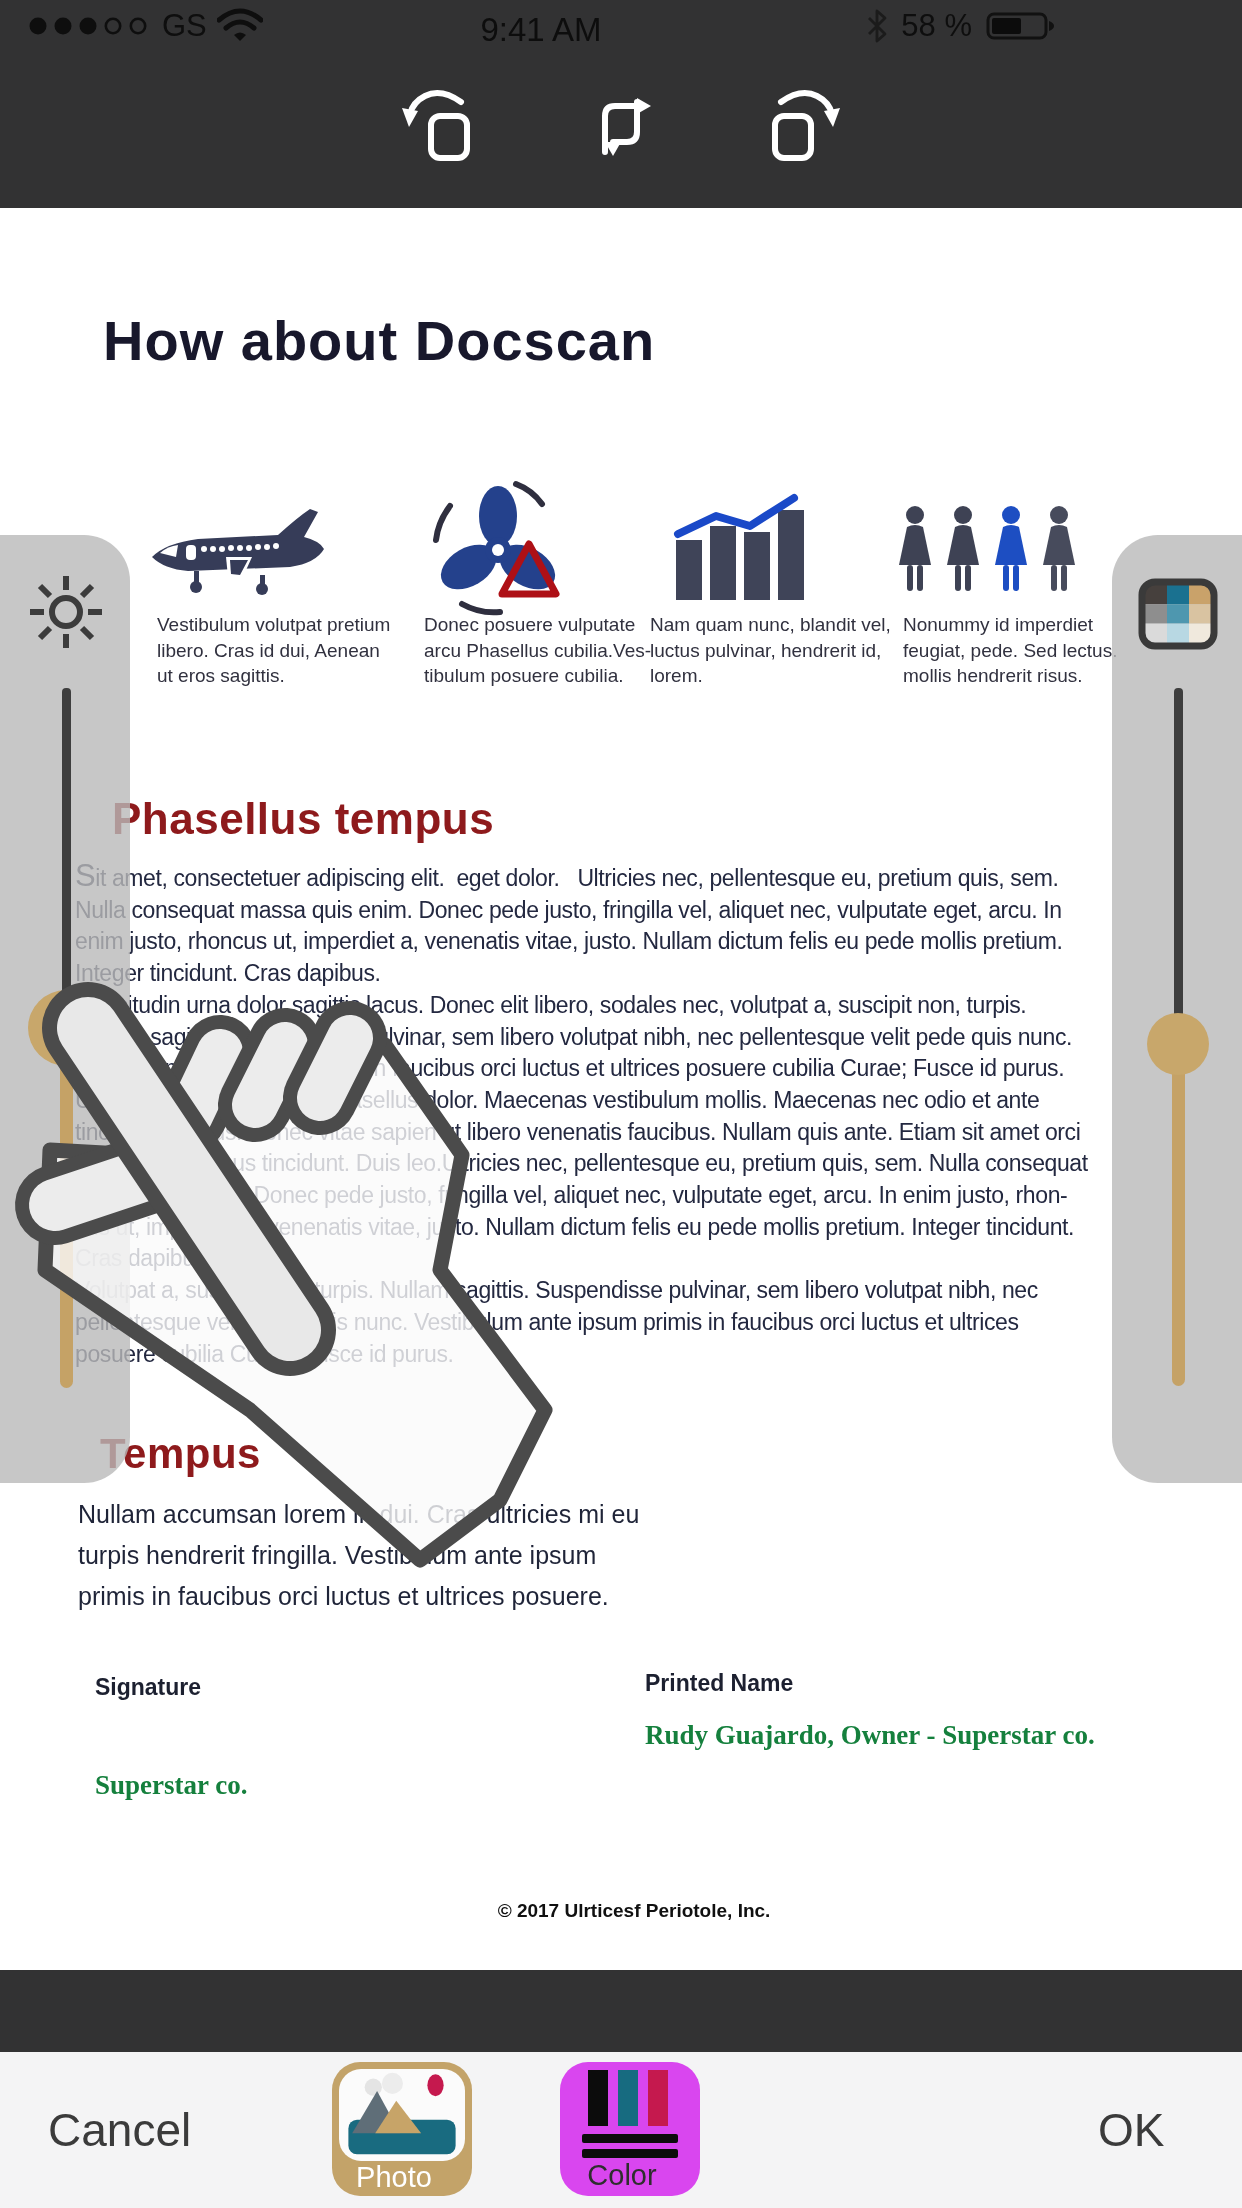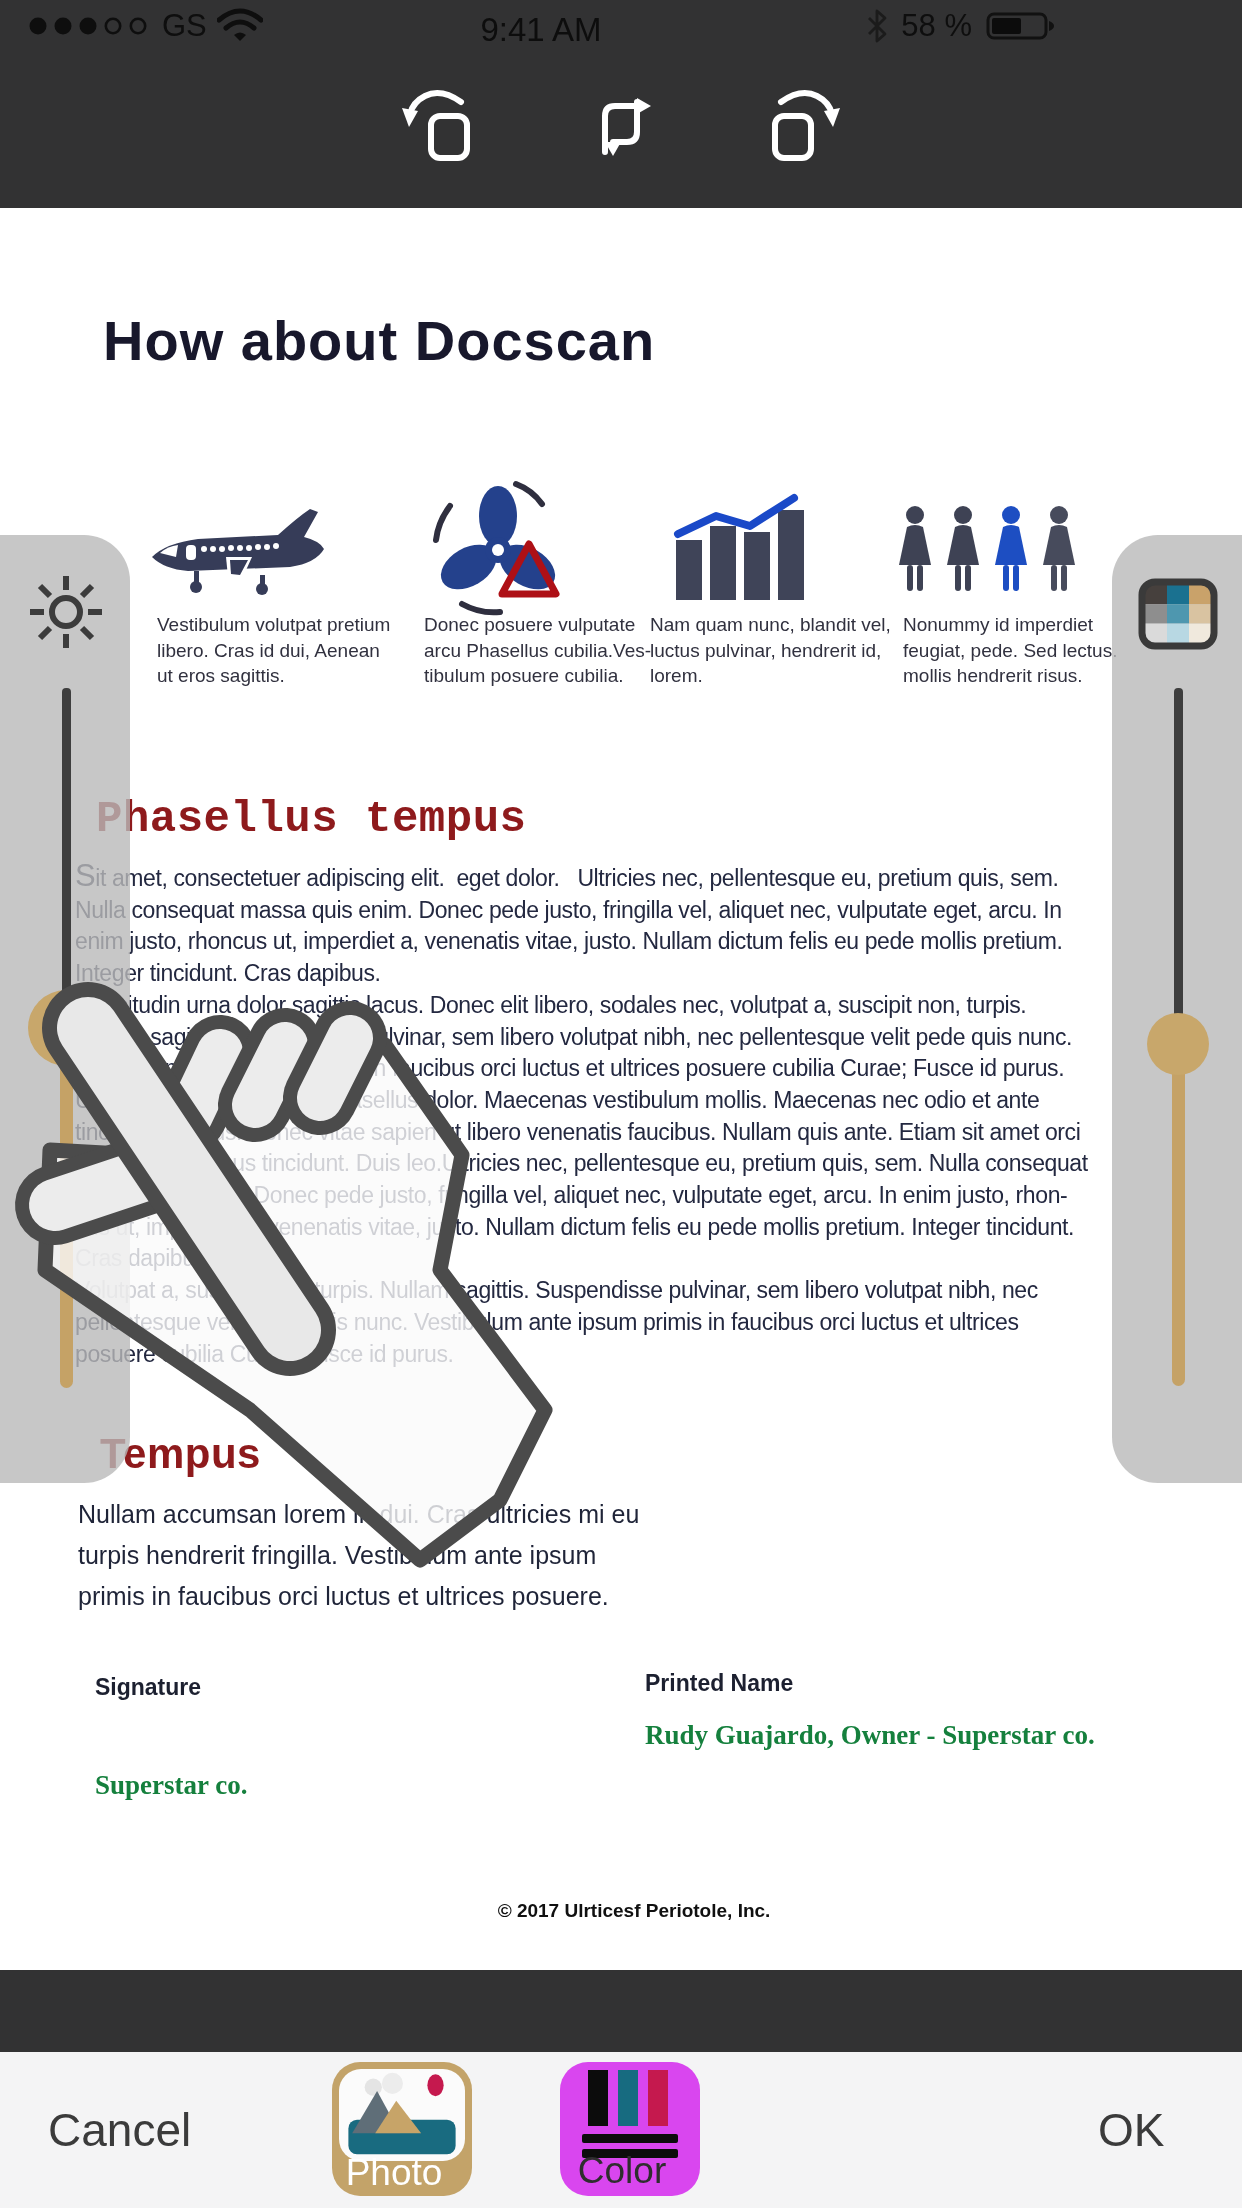--- a/index.html
+++ b/index.html
@@ -46,21 +46,21 @@
   .hand{position:absolute;left:0;top:940px;width:640px;height:660px;z-index:8;pointer-events:none;}
 
   
   .bottom-strip{position:absolute;left:0;top:1970px;width:1242px;height:82px;background:#323233;z-index:3;}
   .bottom-bar{position:absolute;left:0;top:2052px;width:1242px;height:156px;background:#f4f4f5;z-index:4;}
   .bar-text-btn{position:absolute;top:0;height:156px;display:flex;align-items:center;
                 font-size:46px;color:#3b3b3b;}
   .mode{position:absolute;top:10px;width:140px;height:134px;border-radius:28px;overflow:hidden;}
   .mode .card-img{position:absolute;left:0;top:0;right:0;height:99px;display:flex;
                   align-items:center;justify-content:center;}
-  .mode .mode-label{position:absolute;left:0;right:16px;bottom:4px;text-align:center;font-size:37px;}
+  .mode .mode-label{position:absolute;left:0;right:16px;bottom:4px;text-align:center;font-size:29px;}
   .mode.sel{background:#c3a369;}
   .mode.sel .card-img{left:7px;top:7px;right:7px;height:92px;background:#fbfbfb;border-radius:22px;}
   .mode.sel .mode-label{color:#ffffff;bottom:2px;}
   .mode.plain{background:#d946ef;}
   .mode.plain .mode-label{color:#2e2e2e;}
 </style>
 </head>
 <body>
 
 <div class="screen">
@@ -195,21 +195,21 @@
     <div class="cap abs" style="left:424px;top:404px;width:255px;">Donec posuere vulputate
 arcu  Phasellus cubilia.Ves-
 tibulum posuere cubilia.</div>
     <div class="cap abs" style="left:650px;top:404px;width:255px;">Nam quam nunc, blandit vel,
 luctus pulvinar, hendrerit id,
 lorem.</div>
     <div class="cap abs" style="left:903px;top:404px;width:255px;">Nonummy id imperdiet
 feugiat, pede. Sed lectus.
 mollis hendrerit risus.</div>
 
-    <div class="red-h1" style="left:96px;top:586px;font-family:Liberation Mono, monospace;">Phasellus tempus</div>
+    <div class="red-h1" style="left:112px;top:586px;">Phasellus tempus</div>
     <div class="body-text">Sit amet, consectetuer adipiscing elit.  eget dolor.   Ultricies nec, pellentesque eu, pretium quis, sem.
 Nulla consequat massa quis enim. Donec pede justo, fringilla vel, aliquet nec, vulputate eget, arcu. In
 enim justo, rhoncus ut, imperdiet a, venenatis vitae, justo. Nullam dictum felis eu pede mollis pretium.
 Integer tincidunt. Cras dapibus.
 Sollicitudin urna dolor sagittis lacus. Donec elit libero, sodales nec, volutpat a, suscipit non, turpis.
 Nullam sagittis. Suspendisse pulvinar, sem libero volutpat nibh, nec pellentesque velit pede quis nunc.
 Vestibulum ante ipsum primis in faucibus orci luctus et ultrices posuere cubilia Curae; Fusce id purus.
 Ut varius tincidunt libero. Phasellus dolor. Maecenas vestibulum mollis. Maecenas nec odio et ante
 tincidunt tempus. Donec vitae sapien ut libero venenatis faucibus. Nullam quis ante. Etiam sit amet orci
 eget eros faucibus tincidunt. Duis leo.Ultricies nec, pellentesque eu, pretium quis, sem. Nulla consequat

